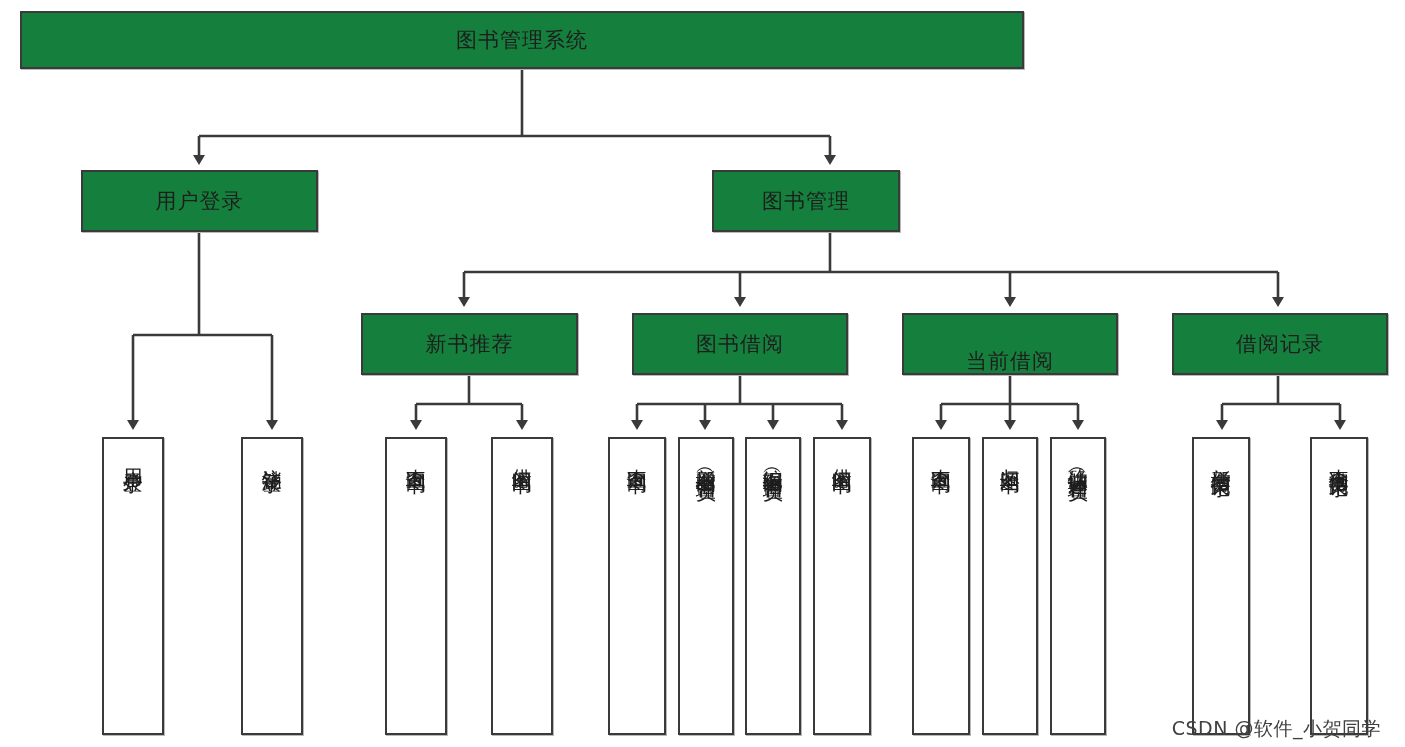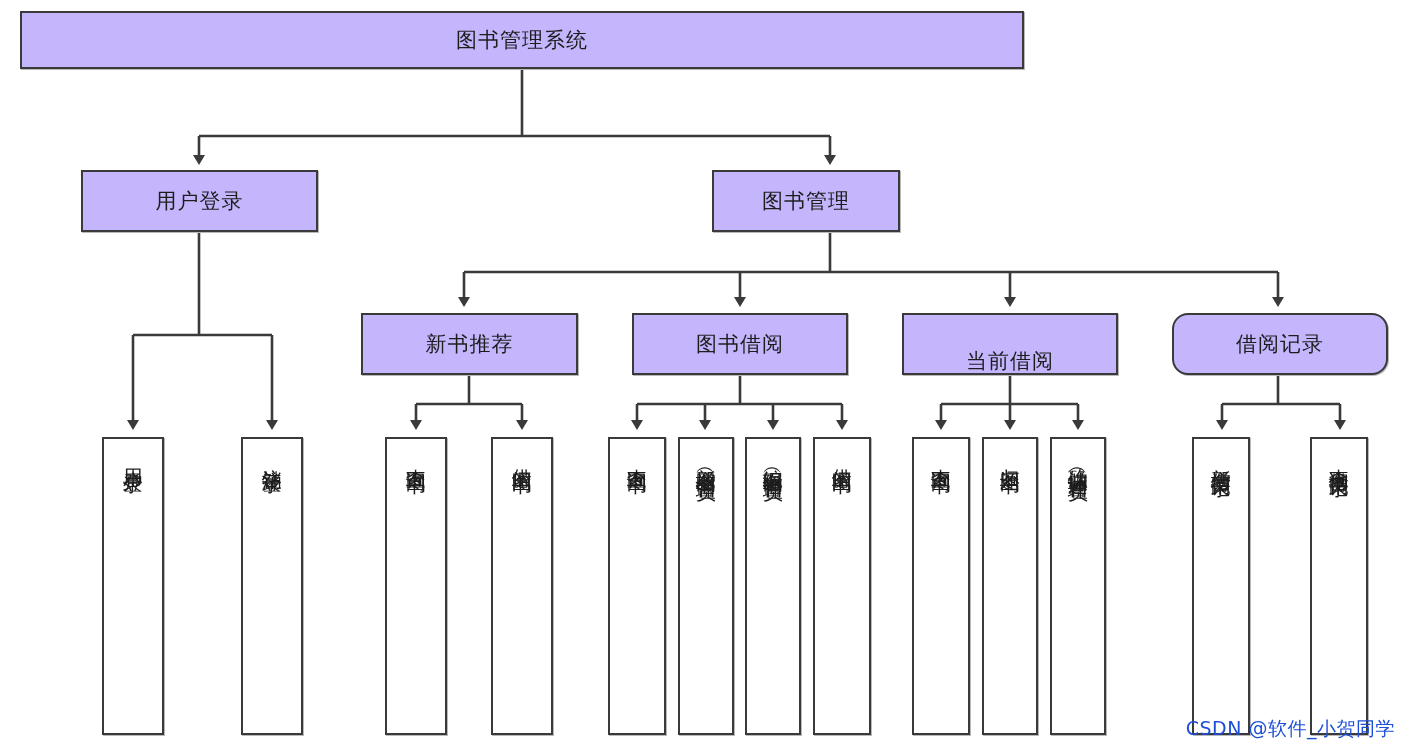--- a/index.html
+++ b/index.html
@@ -8,21 +8,21 @@
     background:#ffffff;
     font-family:"DejaVu Sans","Liberation Sans",sans-serif;
     overflow:hidden;
   }
   #stage{position:relative;width:1405px;height:747px;}
   svg#wires{position:absolute;left:0;top:0;width:1405px;height:747px;}
 
   .node{
     position:absolute;
     box-sizing:border-box;
-    background:#c4b5fd;
+    background:#15803d;
     border:2px solid #3a3a3a;
     box-shadow:1px 1px 0 0 #b9b9b9;
     display:flex;
     align-items:center;
     justify-content:center;
   }
   .node .lbl{
     color:#1d1d1d;
     font-size:21px;
     line-height:1.15;
@@ -45,22 +45,22 @@
     font-size:20px;
     line-height:1.42;
     writing-mode:vertical-rl;
     text-orientation:upright;
     letter-spacing:2px;
     white-space:nowrap;
     transform:rotate(0deg);
   }
   #watermark{
     position:absolute;
-    right:10px;bottom:5px;
-    color:#1d4ed8;
+    right:24px;bottom:5px;
+    color:#404040;
     font-size:19px;
     letter-spacing:0.5px;
     white-space:nowrap;
     pointer-events:none;
   }
 </style>
 </head>
 <body>
 
 <div id="stage">
@@ -128,21 +128,21 @@
 
   <div class="node" style="left:361px;top:313px;width:217px;height:62px;">
     <span class="lbl">新书推荐</span>
   </div>
   <div class="node" style="left:632px;top:313px;width:216px;height:62px;">
     <span class="lbl">图书借阅</span>
   </div>
   <div class="node" style="left:902px;top:313px;width:216px;height:62px;align-items:flex-end;">
     <span class="lbl">当前借阅</span>
   </div>
-  <div class="node" style="left:1172px;top:313px;width:216px;height:62px;border-radius:16px;">
+  <div class="node" style="left:1172px;top:313px;width:216px;height:62px;">
     <span class="lbl">借阅记录</span>
   </div>
 
   <div class="leaf" style="left:102px;top:437px;width:62px;height:298px;">
     <span class="vlbl">用户登录</span>
   </div>
   <div class="leaf" style="left:241px;top:437px;width:62px;height:298px;">
     <span class="vlbl">注销登录</span>
   </div>
 

